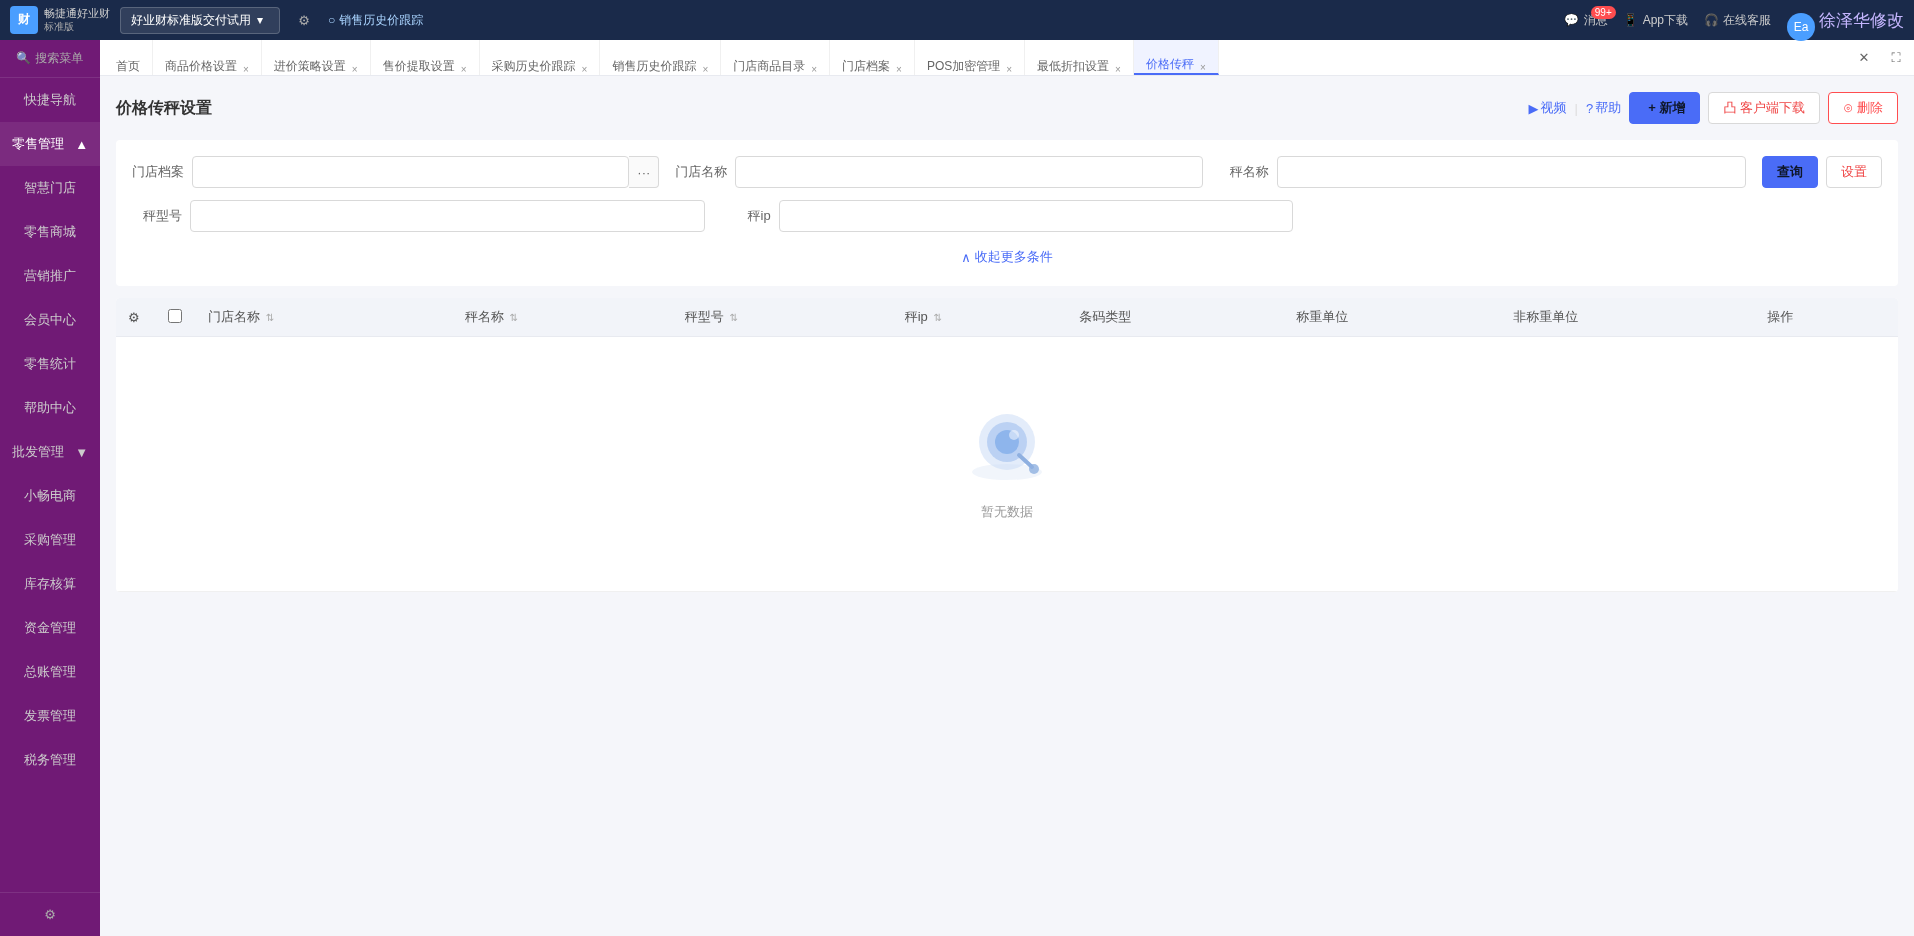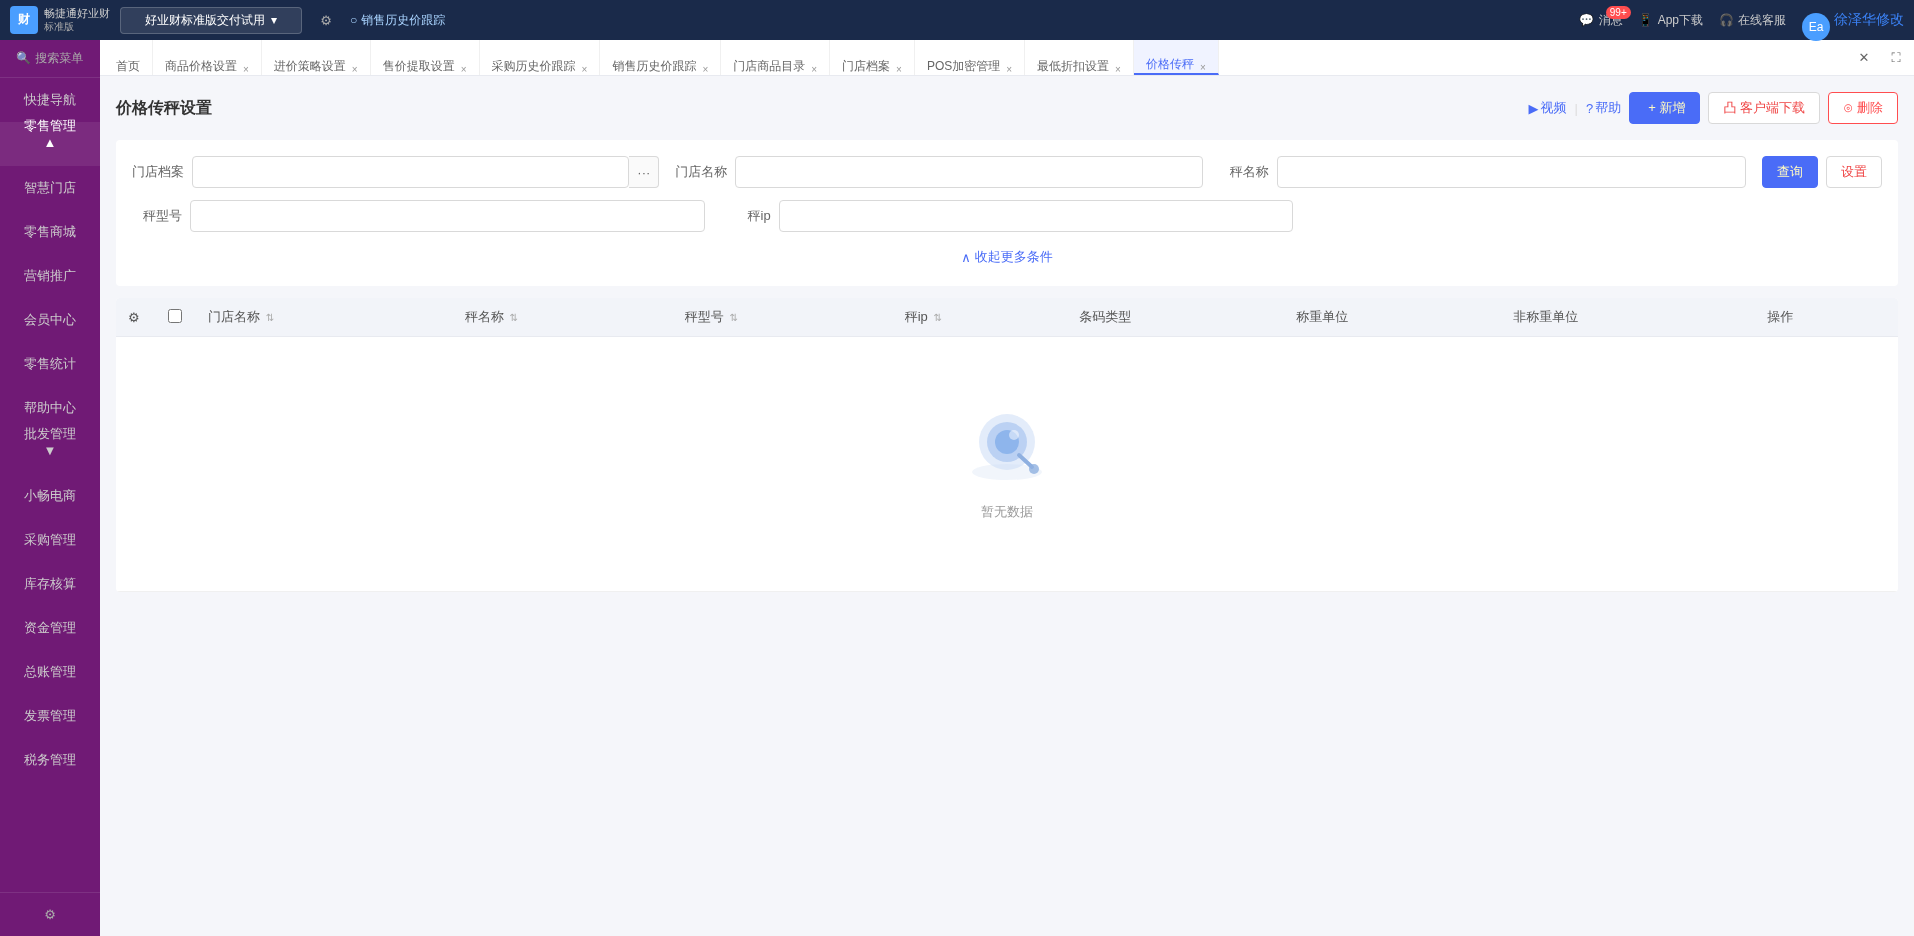--- a/index.html
+++ b/index.html
@@ -5,40 +5,40 @@
     * { box-sizing: border-box; margin: 0; padding: 0; }
     body { font-family: "Microsoft YaHei", Arial, sans-serif; font-size: 13px; background: #f0f2f5; color: #333; display: flex; flex-direction: column; height: 936px; overflow: hidden; }
 
     
     .top-bar { background: #1a2a4a; color: #fff; height: 40px; display: flex; align-items: center; padding: 0 10px; gap: 10px; flex-shrink: 0; }
     .top-bar-logo { display: flex; align-items: center; gap: 6px; width: 100px; flex-shrink: 0; }
     .logo-icon { width: 28px; height: 28px; background: #4a9eff; border-radius: 4px; display: flex; align-items: center; justify-content: center; font-size: 12px; font-weight: bold; color: white; }
     .logo-text { font-size: 11px; color: #ccc; line-height: 1.3; }
     .version-badge { font-size: 10px; color: #aaa; }
 
-    .dropdown-selector { background: rgba(255,255,255,0.1); border: 1px solid rgba(255,255,255,0.2); border-radius: 4px; color: #fff; padding: 4px 24px; font-size: 12px; display: flex; align-items: center; gap: 6px; cursor: pointer; min-width: 160px; }
+    .dropdown-selector { background: rgba(255,255,255,0.1); border: 1px solid rgba(255,255,255,0.2); border-radius: 4px; color: #fff; padding: 4px 10px; font-size: 12px; display: flex; align-items: center; gap: 6px; cursor: pointer; min-width: 160px; }
     .settings-icon-btn { width: 28px; height: 28px; display: flex; align-items: center; justify-content: center; cursor: pointer; color: #aaa; }
 
     .demo-link { display: flex; align-items: center; gap: 4px; color: #aad4ff; font-size: 12px; cursor: pointer; }
 
     .top-bar-right { margin-left: auto; display: flex; align-items: center; gap: 16px; }
     .top-bar-action { display: flex; align-items: center; gap: 4px; font-size: 12px; color: #ccc; cursor: pointer; position: relative; }
     .badge { background: #ff4d4f; color: white; font-size: 10px; border-radius: 8px; padding: 1px 4px; position: absolute; top: -6px; right: -8px; }
     .user-avatar { width: 28px; height: 28px; background: #4a9eff; border-radius: 50%; display: flex; align-items: center; justify-content: center; color: white; font-size: 12px; margin-top: 13px; }
-    .user-name { font-size: 14px; color: #3b82f6; }
+    .user-name { font-size: 17px; color: #c4b5fd; }
 
     
     .main-layout { display: flex; flex: 1; overflow: hidden; }
 
     
     .sidebar { width: 100px; background: #701a75; color: #ccc; display: flex; flex-direction: column; flex-shrink: 0; }
     .sidebar-search { padding: 10px 8px; border-bottom: 1px solid rgba(255,255,255,0.1); text-align: center; font-size: 12px; color: #aaa; cursor: pointer; }
     .sidebar-nav-item { display: flex; align-items: center; justify-content: center; height: 44px; font-size: 13px; cursor: pointer; color: #ccc; transition: background 0.2s; }
     .sidebar-nav-item.active { color: #fff; background: rgba(255,255,255,0.08); }
-    .sidebar-nav-item.has-arrow { justify-content: flex-end; padding: 16px 12px; flex-direction: column; }
+    .sidebar-nav-item.has-arrow { justify-content: space-between; padding: 16px 12px; }
     .sidebar-settings { margin-top: auto; display: flex; align-items: center; justify-content: center; height: 44px; color: #aaa; cursor: pointer; border-top: 1px solid rgba(255,255,255,0.1); }
 
     
     .content-area { flex: 1; display: flex; flex-direction: column; overflow: hidden; background: #f5f6fa; }
 
     
     .tab-bar { background: #fff; border-bottom: 1px solid #e8eaf0; display: flex; align-items: center; height: 36px; padding: 0 4px; flex-shrink: 0; overflow: hidden; }
     .tab-item { display: flex; align-items: flex-end; gap: 4px; padding: 0 12px; height: 100%; font-size: 12px; cursor: pointer; color: #666; border-right: 1px solid #f0f0f0; white-space: nowrap; flex-shrink: 0; }
     .tab-item.active { color: #4a6cf7; background: #f0f3ff; border-bottom: 2px solid #4a6cf7; }
     .tab-close { font-size: 10px; color: #999; cursor: pointer; margin-left: 2px; }
@@ -46,21 +46,21 @@
     .tab-bar-btn { width: 28px; height: 28px; display: flex; align-items: center; justify-content: center; cursor: pointer; color: #666; }
 
     
     .page-content { flex: 1; overflow: auto; padding: 16px; }
     .page-header { display: flex; align-items: center; justify-content: space-between; margin-bottom: 16px; }
     .page-title { font-size: 16px; font-weight: bold; color: #333; }
     .page-actions { display: flex; align-items: center; gap: 8px; }
     .page-action-link { color: #4a6cf7; font-size: 13px; cursor: pointer; display: flex; align-items: center; gap: 2px; }
     .divider-v { color: #ddd; }
     .btn { padding: 6px 14px; border-radius: 4px; font-size: 13px; cursor: pointer; border: 1px solid transparent; display: flex; align-items: center; gap: 4px; }
-    .btn-primary { background: #4a6cf7; color: #fef9c3; border-color: #4a6cf7; }
+    .btn-primary { background: #4a6cf7; color: #0f172a; border-color: #4a6cf7; font-weight: bold; }
     .btn-default { background: white; color: #ef4444; border-color: #d9d9d9; }
     .btn-danger { background: white; color: #ff4d4f; border-color: #ff4d4f; align-items: center; }
 
     
     .filter-form { background: white; border-radius: 4px; padding: 16px; margin-bottom: 12px; }
     .filter-row { display: flex; align-items: center; gap: 16px; margin-bottom: 12px; }
     .filter-item { display: flex; align-items: center; gap: 8px; flex: 1; min-width: 200px; }
     .filter-label { color: #666; font-size: 13px; white-space: nowrap; min-width: 50px; text-align: right; }
     .filter-input { flex: 1; height: 32px; border: 1px solid #d9d9d9; border-radius: 4px; padding: 0 8px; font-size: 13px; outline: none; }
     .filter-input-with-btn { display: flex; align-items: center; flex: 1; }

